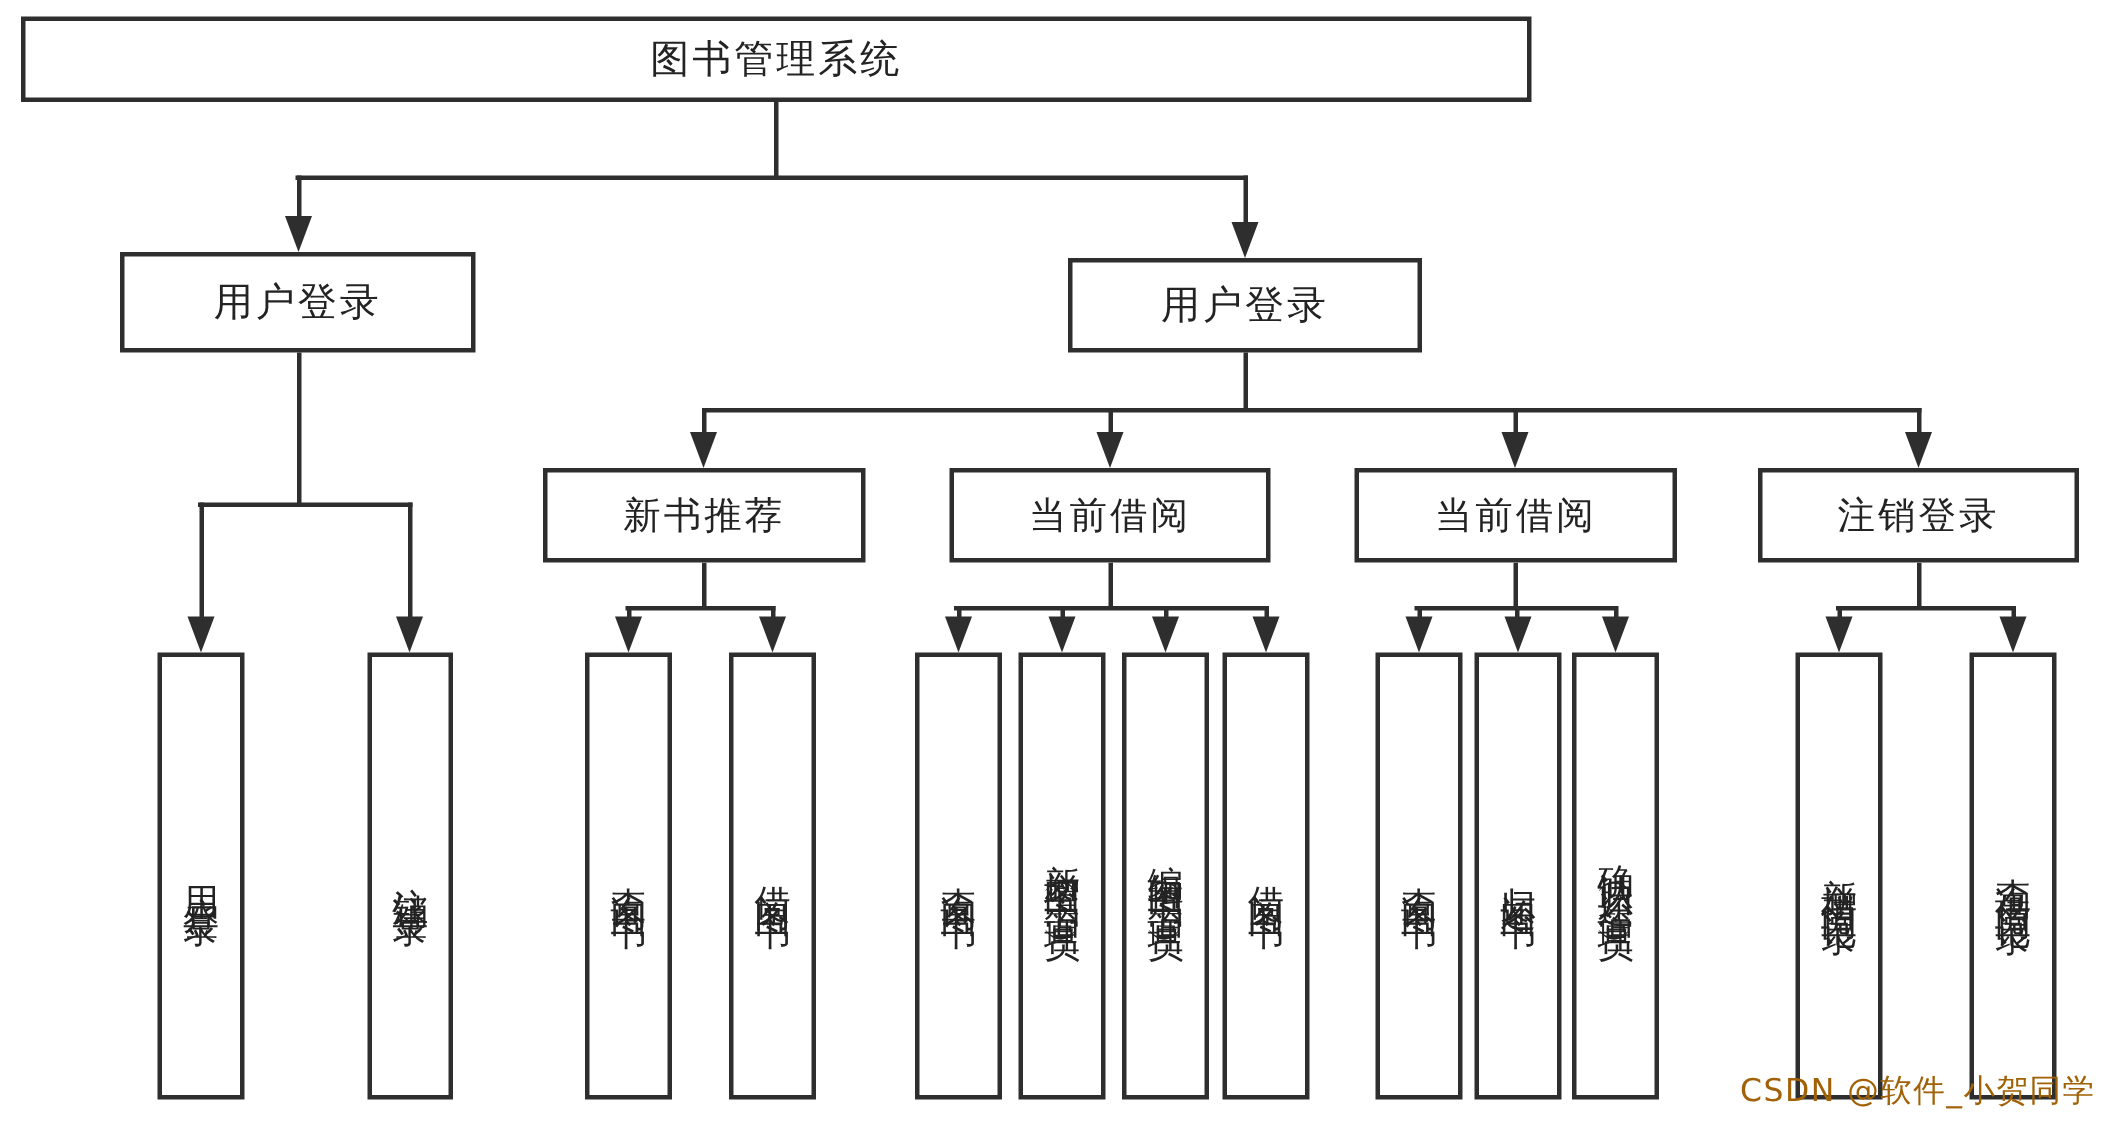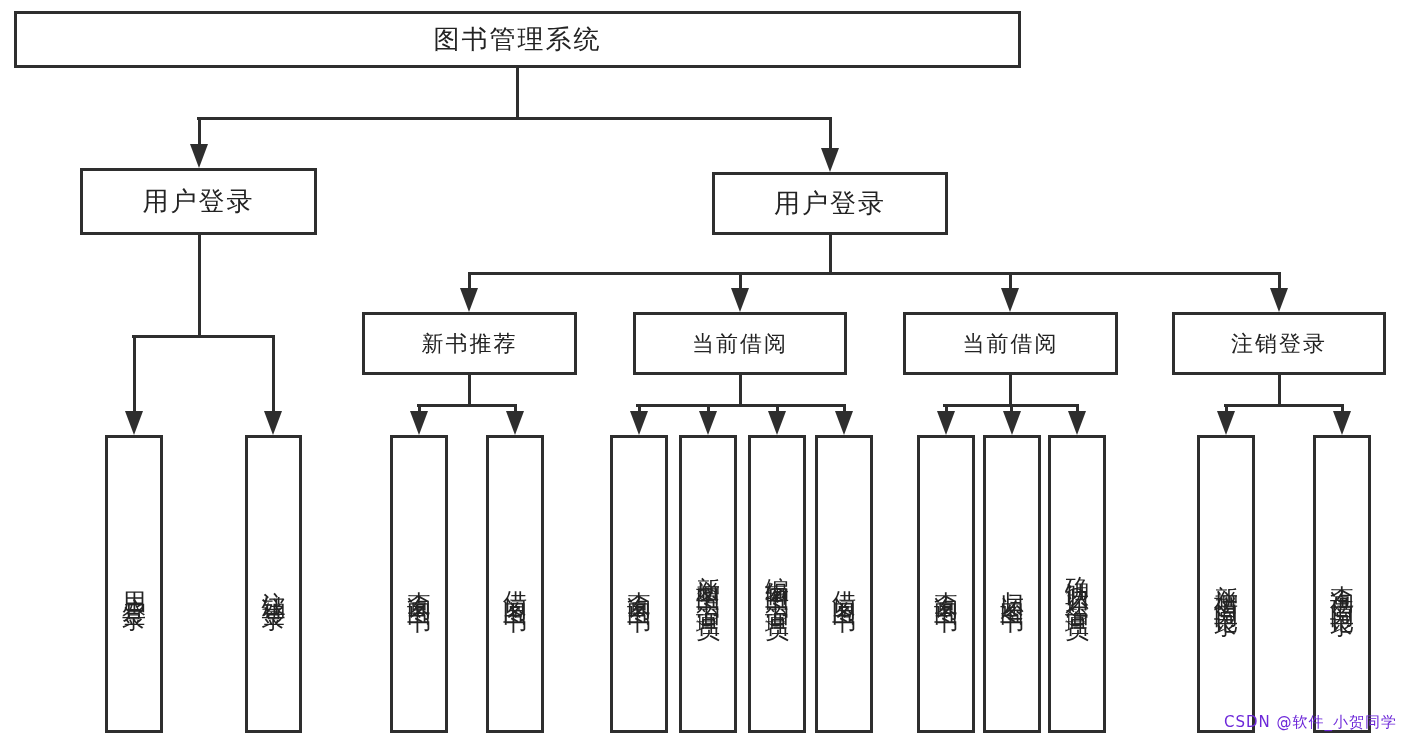--- a/index.html
+++ b/index.html
@@ -1,26 +1,26 @@
 <!DOCTYPE html>
 <html><head>
 <meta charset="utf-8">
 <style>
   html,body{margin:0;padding:0;background:#ffffff;}
   body{font-family:"DejaVu Sans","Liberation Sans",sans-serif;}
   #canvas{position:relative;width:1405px;height:747px;background:#ffffff;overflow:hidden;}
   .box{position:absolute;box-sizing:border-box;background:#ffffff;border:3px solid #2e2e2e;
        display:flex;align-items:center;justify-content:center;color:#232323;}
   .lab{font-size:26px;letter-spacing:2px;white-space:nowrap;}
-  .lab3{font-size:22px;letter-spacing:2px;white-space:nowrap;}
+  .lab3{font-size:25px;letter-spacing:2px;white-space:nowrap;}
   .vlab{writing-mode:vertical-rl;text-orientation:mixed;font-size:24px;letter-spacing:6px;line-height:1;}
   .ln{position:absolute;background:#2e2e2e;}
   .ar{position:absolute;width:0;height:0;border-left:9px solid transparent;
       border-right:9px solid transparent;border-top:24px solid #2e2e2e;}
-  .wm{position:absolute;right:8px;top:713px;font-size:15px;color:#6d28d9;
+  .wm{position:absolute;right:8px;top:713px;font-size:21px;color:#a16207;
       letter-spacing:1px;z-index:6;white-space:nowrap;}
 </style>
 </head>
 <body>
 
 <div id="canvas">
 
   <i class="ln" style="left:516px;top:66px;width:3px;height:53px;"></i>
   <i class="ln" style="left:197px;top:117px;width:635px;height:3px;"></i>
   <i class="ln" style="left:198px;top:117px;width:3px;height:29px;"></i>

